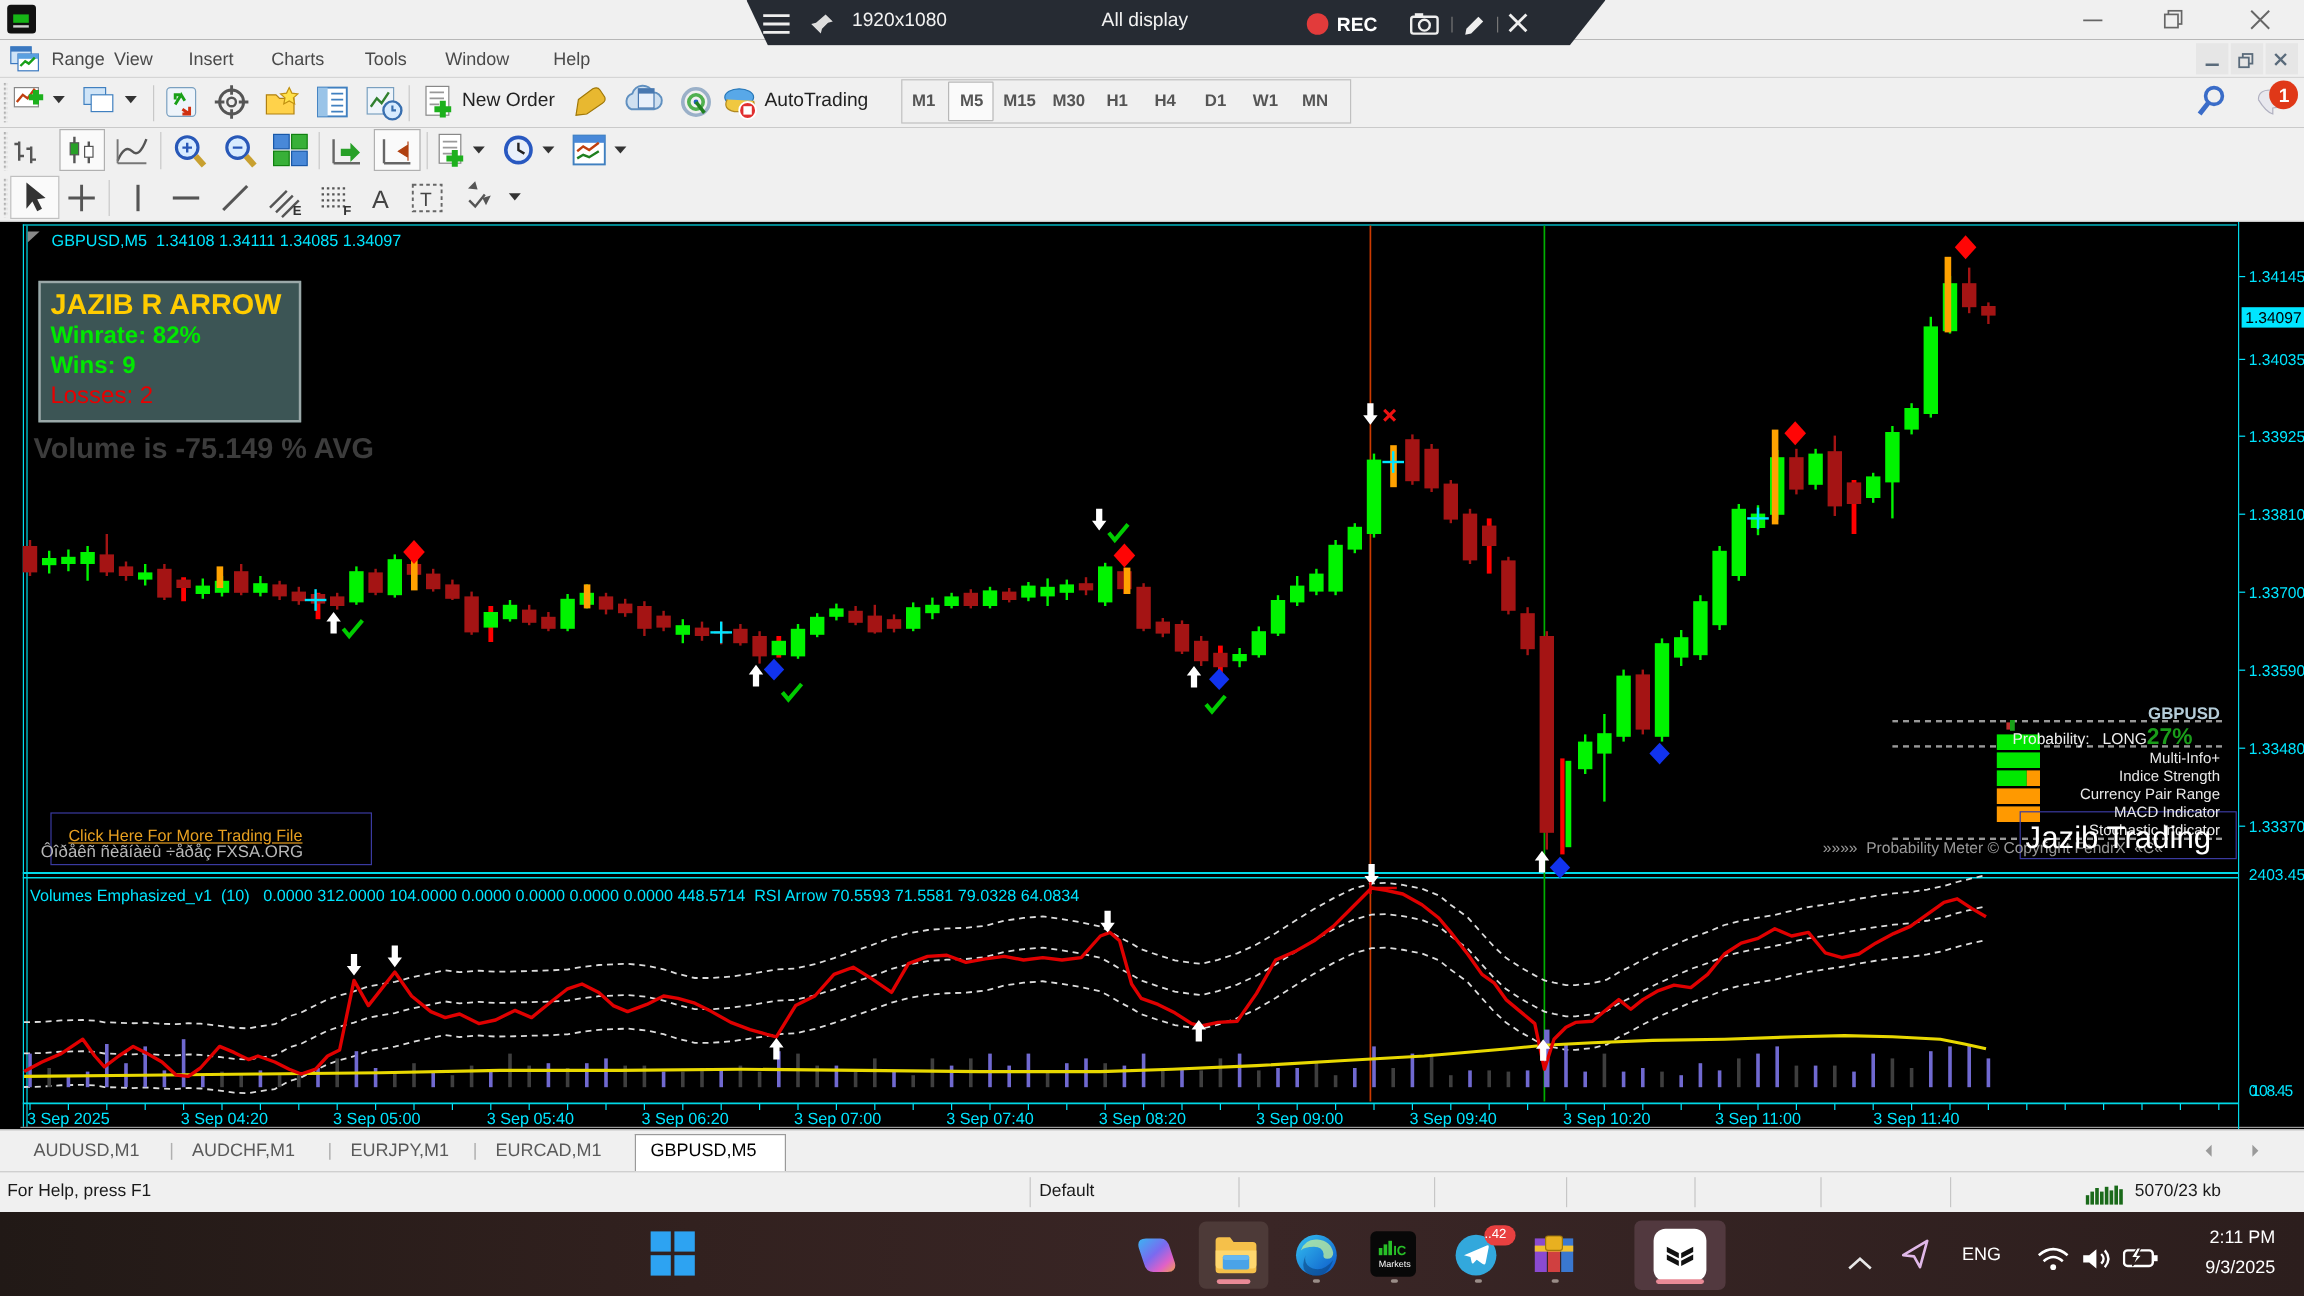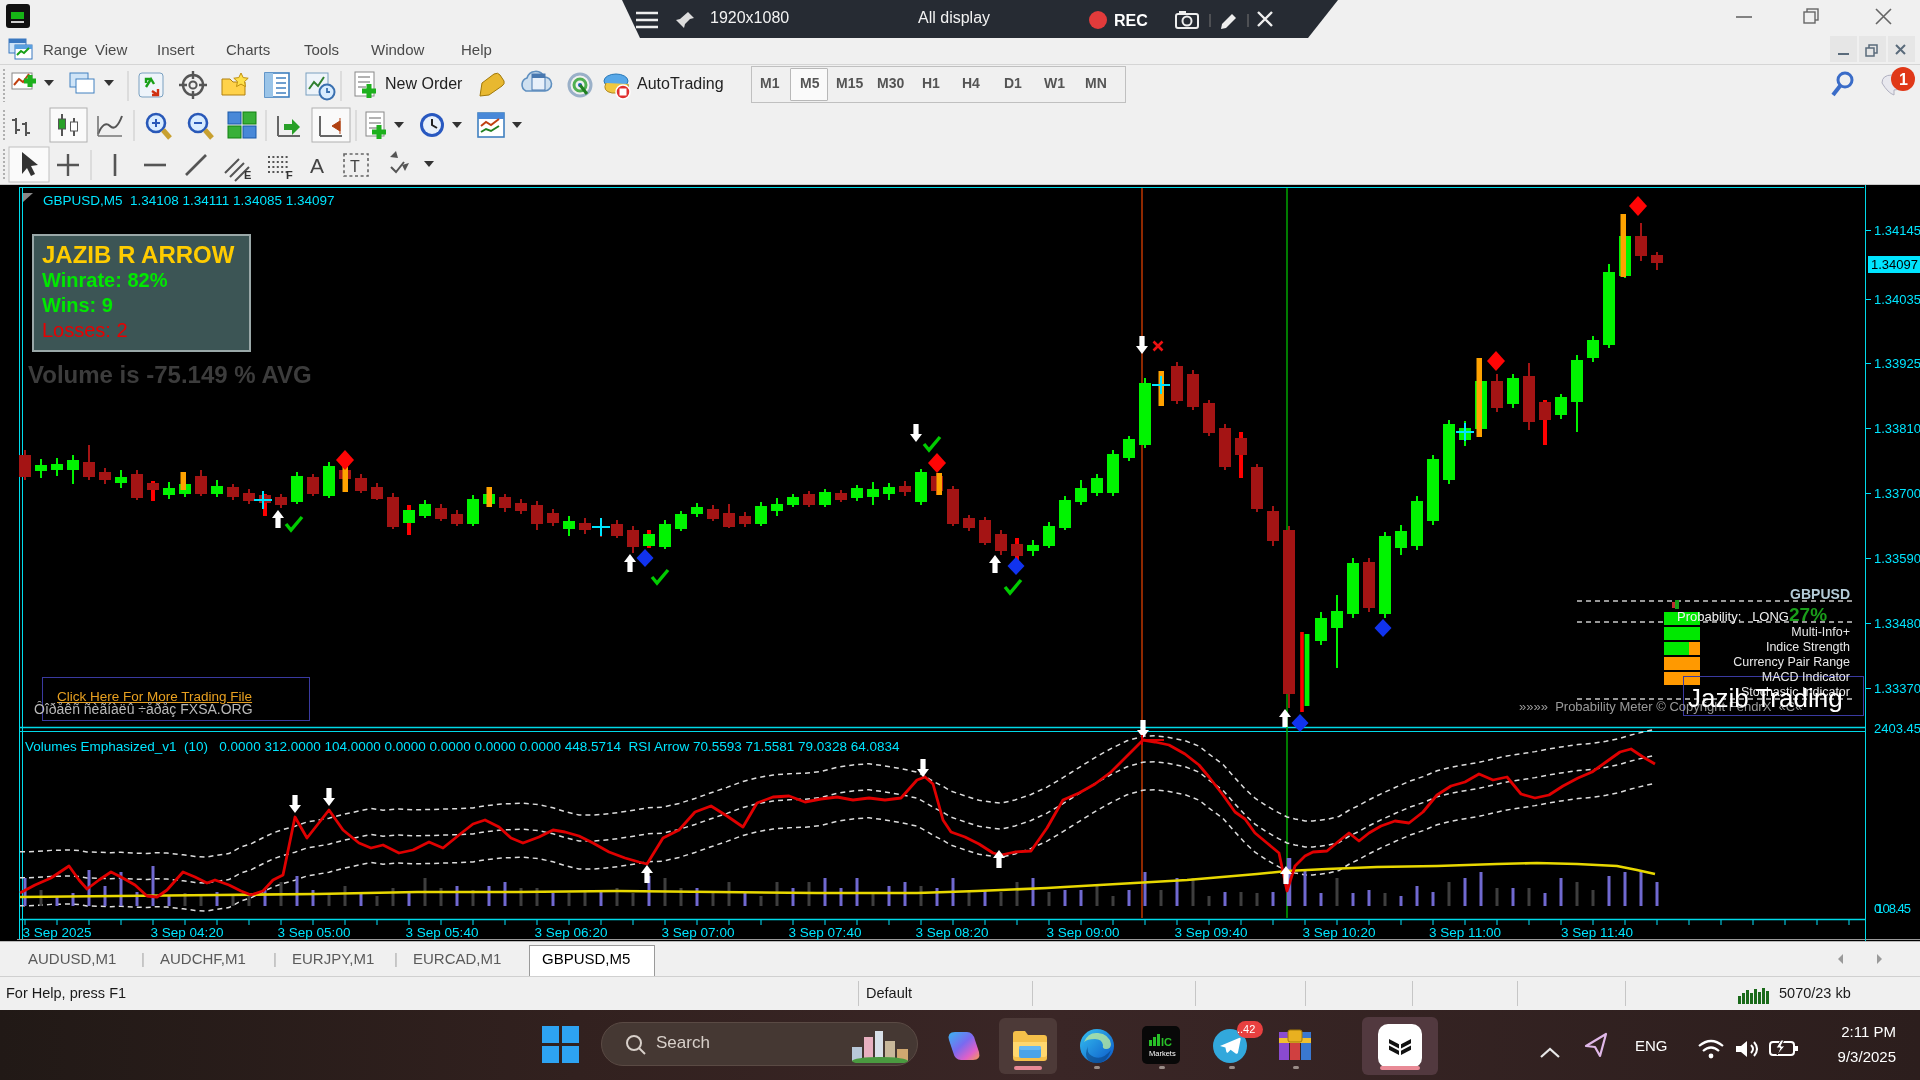--- a/index.html
+++ b/index.html
@@ -820,35 +820,20 @@
  <div style="position:absolute;left:1779px;top:8px">5070/23 kb</div>
 </div>
 
 <div id="task">
  <svg class="abs" style="left:542px;top:16px" width="38" height="38">
   <rect x="0" y="0" width="17" height="17" fill="#2da3f2"></rect>
       <rect x="20" y="0" width="17" height="17" fill="#2da3f2"></rect>
   <rect x="0" y="20" width="17" height="17" fill="#2da3f2"></rect>
       <rect x="20" y="20" width="17" height="17" fill="#2da3f2"></rect>
  </svg>
- <div id="search">
-  <svg class="abs" style="left:22px;top:10px" width="24" height="24">
-   <circle cx="10" cy="10" r="7" fill="none" stroke="#d8d0ca" stroke-width="2"></circle>
-   <line x1="15" y1="15" x2="21" y2="21" stroke="#d8d0ca" stroke-width="2"></line>
-  </svg>
-  <div class="txt">Search</div>
-  <svg class="abs" style="left:248px;top:6px" width="62" height="34">
-   <rect x="2" y="18" width="10" height="14" fill="#b8c8d8"></rect>
-   <rect x="14" y="8" width="9" height="24" fill="#e8b0c0"></rect>
-   <rect x="25" y="2" width="8" height="30" fill="#d8e0e8"></rect>
-   <rect x="35" y="12" width="10" height="20" fill="#c8b89a"></rect>
-   <rect x="47" y="20" width="11" height="12" fill="#d0a870"></rect>
-   <ellipse cx="30" cy="32" rx="28" ry="4" fill="#4a9a40"></ellipse>
-  </svg>
- </div>
 
  <svg class="ticon" style="left:945px" width="36" height="36">
   <defs>
         <linearGradient id="cop" x1="0" y1="0" x2="1" y2="1">
    <stop offset="0" stop-color="#3ab4f2"></stop>
           <stop offset=".45" stop-color="#7a6af0"></stop>
    <stop offset=".75" stop-color="#e060c8"></stop>
           <stop offset="1" stop-color="#f0a050"></stop>
         </linearGradient>
       </defs>

